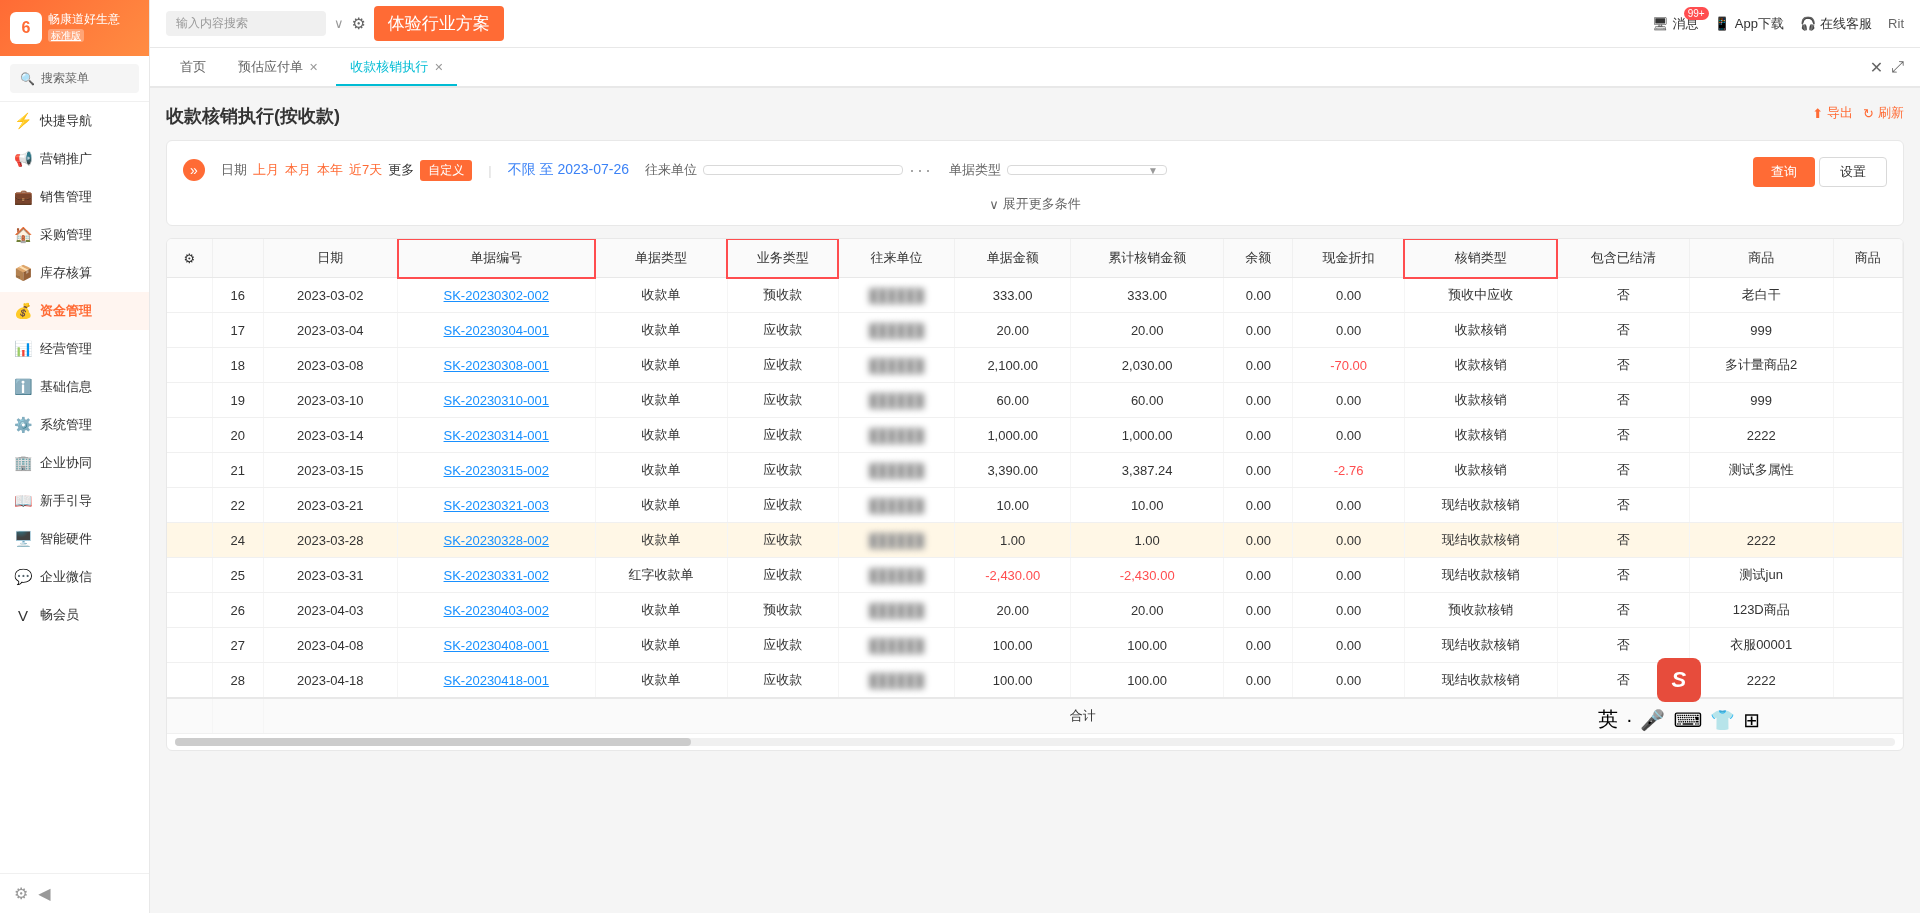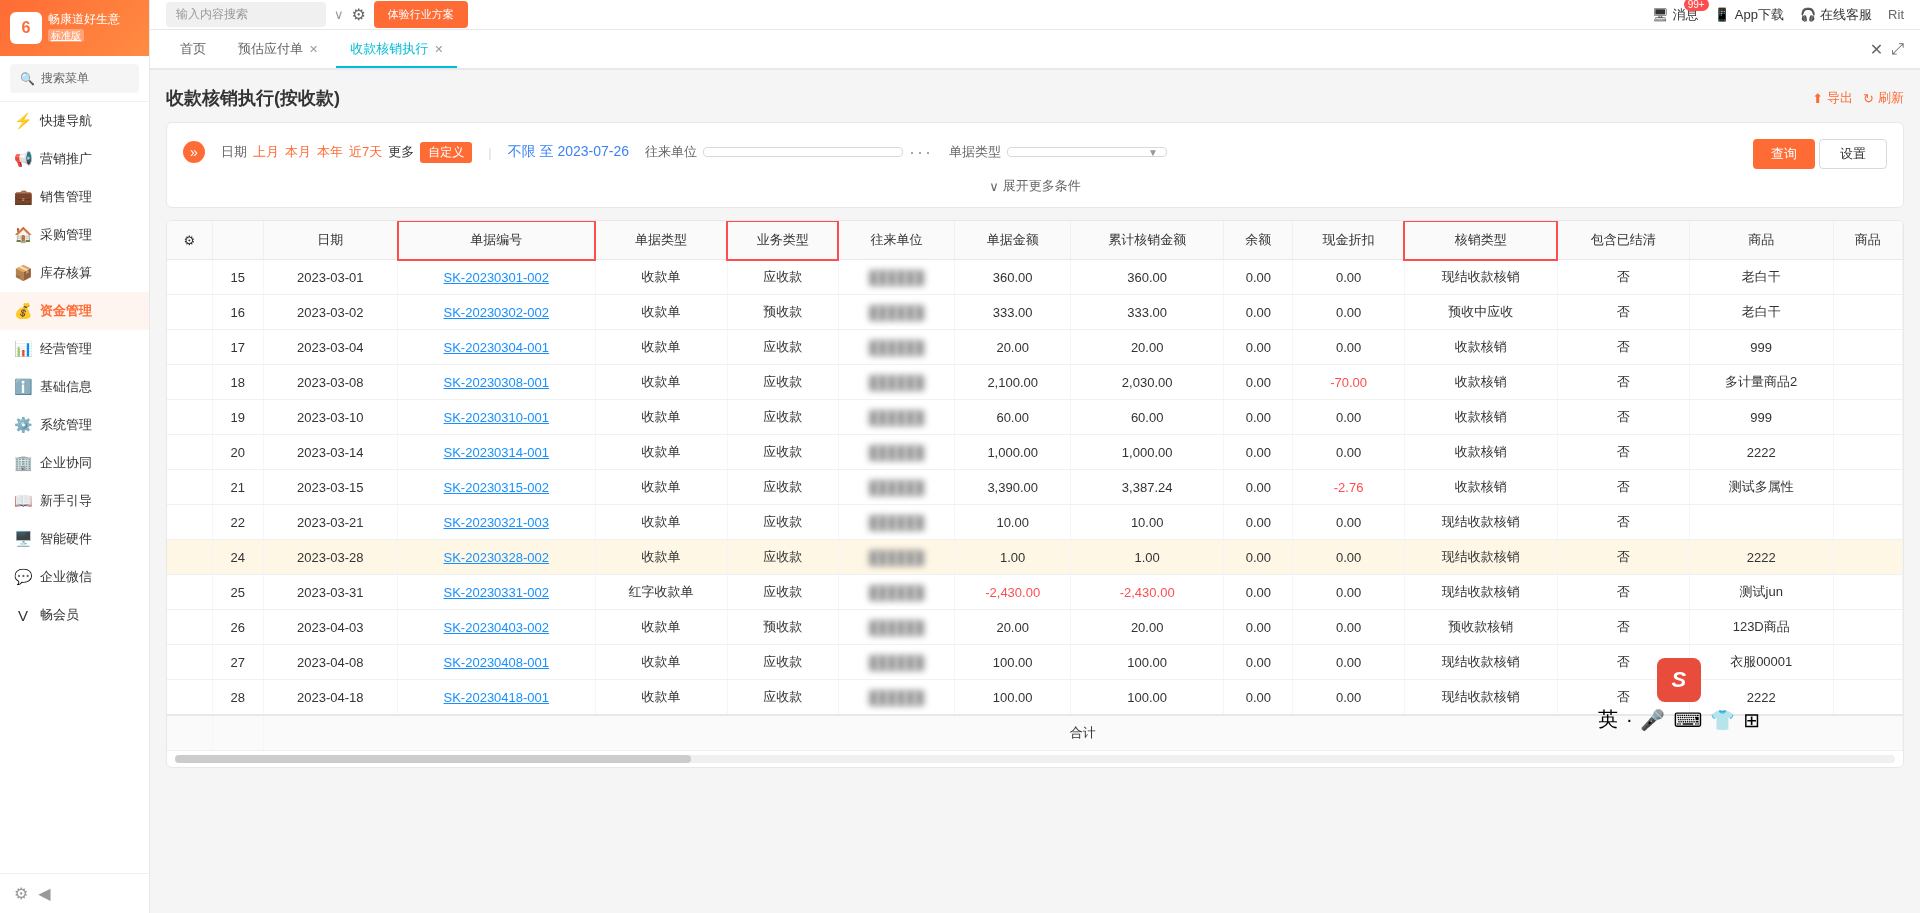--- a/index.html
+++ b/index.html
@@ -57,39 +57,39 @@
     .main {
       flex: 1;
       display: flex;
       flex-direction: column;
       overflow: hidden;
     }
 
     
     .topbar {
       background: #fff;
-      height: 30px;
+      height: 48px;
       display: flex;
       align-items: center;
       padding: 0 16px;
       border-bottom: 1px solid #e8e8e8;
       gap: 12px;
     }
     .topbar-breadcrumb {
       display: flex; align-items: center; gap: 8px; flex: 1;
     }
     .topbar-input {
       background: #f0f0f0; border-radius: 4px; padding: 4px 10px;
       color: #999; font-size: 12px; min-width: 160px;
     }
     .topbar-chevron { color: #999; }
     .topbar-gear { font-size: 16px; color: #666; cursor: pointer; }
     .topbar-solution-btn {
       background: #ff6b35; color: #fff; border: none;
-      padding: 6px 14px; border-radius: 4px; cursor: pointer; font-size: 11px;
+      padding: 6px 14px; border-radius: 4px; cursor: pointer; font-size: 17px;
     }
     .topbar-right {
       display: flex; align-items: center; gap: 16px; margin-left: auto;
     }
     .topbar-msg { display: flex; align-items: center; gap: 4px; color: #333; font-size: 13px; cursor: pointer; position: relative; }
     .topbar-badge {
       background: #ff4d4f; color: #fff; font-size: 10px;
       border-radius: 10px; padding: 1px 4px; position: absolute; top: -8px; right: -10px;
     }
     .topbar-app { display: flex; align-items: center; gap: 4px; color: #333; font-size: 13px; cursor: pointer; }
@@ -119,21 +119,21 @@
     .tabs-expand-icon { font-size: 16px; color: #666; cursor: pointer; }
 
     
     .page-content {
       flex: 1;
       overflow: auto;
       padding: 16px;
       background: #f5f5f5;
     }
     .page-title-row {
-      display: flex; align-items: center; justify-content: space-between;
+      display: flex; align-items: flex-start; justify-content: space-between;
       margin-bottom: 12px;
     }
     .page-title { font-size: 18px; font-weight: bold; color: #333; }
     .page-actions { display: flex; gap: 10px; }
     .page-action-btn {
       display: flex; align-items: center; gap: 4px;
       color: #ff6b35; font-size: 13px; cursor: pointer; background: none; border: none;
     }
 
     
@@ -464,37 +464,20 @@
             <th>余额</th>
             <th>现金折扣</th>
             <th class="th-red">核销类型</th>
             <th>包含已结清</th>
             <th>商品</th>
             <th>商品</th>
           </tr>
         </thead>
         <tbody id="table-body">
 
-        <tr>
-              <td></td>
-              <td>15</td>
-              <td>2023-03-01</td>
-              <td class="link-cell">SK-20230301-002</td>
-              <td>收款单</td>
-              <td>应收款</td>
-              <td style="color: transparent; text-shadow: rgb(153, 153, 153) 0px 0px 6px; user-select: none;">██████</td>
-              <td>360.00</td>
-              <td>360.00</td>
-              <td>0.00</td>
-              <td>0.00</td>
-              <td>现结收款核销</td>
-              <td>否</td>
-              <td>老白干</td>
-              <td></td>
-            </tr>
             <tr>
               <td></td>
               <td>16</td>
               <td>2023-03-02</td>
               <td class="link-cell">SK-20230302-002</td>
               <td>收款单</td>
               <td>预收款</td>
               <td style="color: transparent; text-shadow: rgb(153, 153, 153) 0px 0px 6px; user-select: none;">██████</td>
               <td>333.00</td>
               <td>333.00</td>

